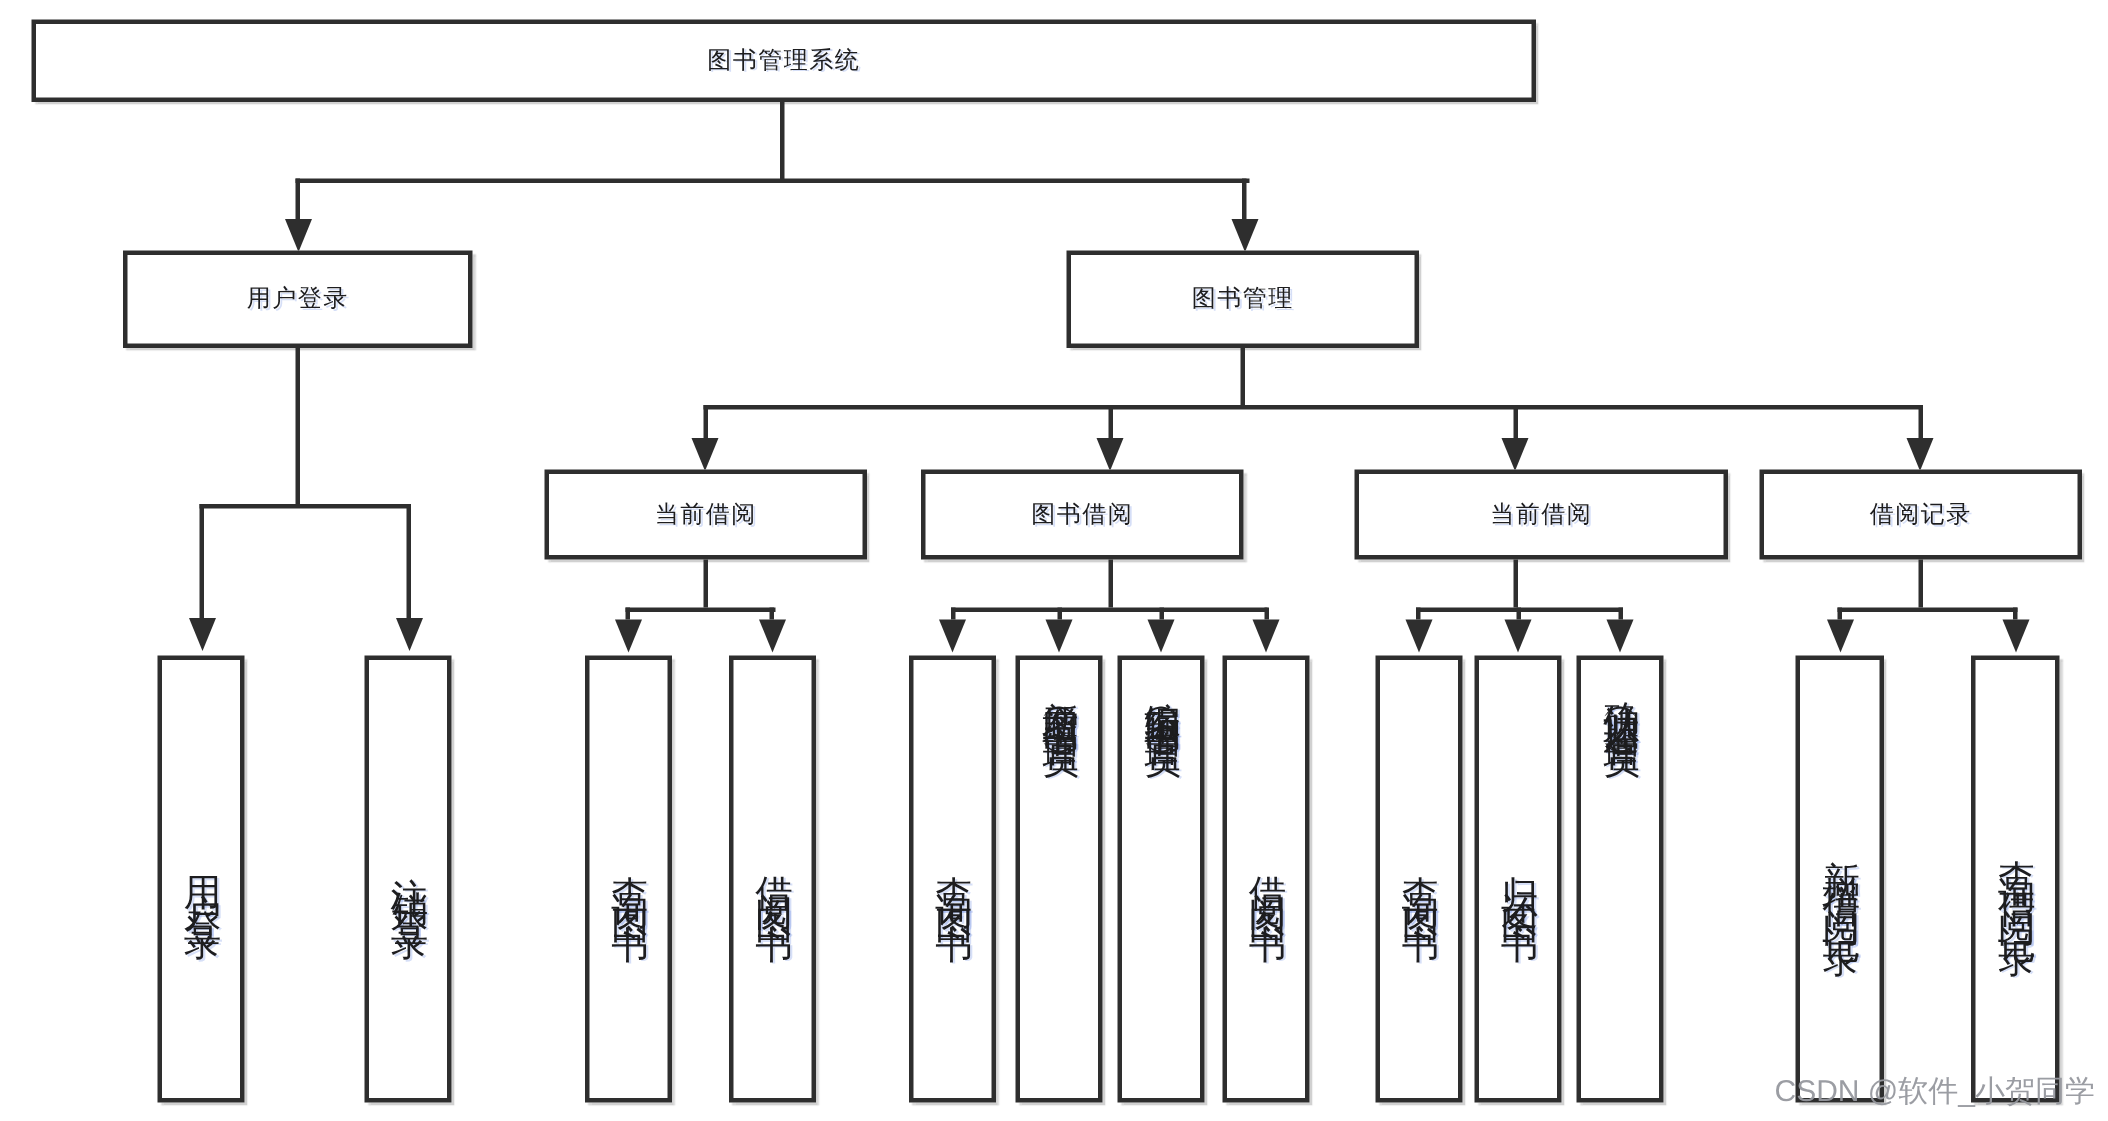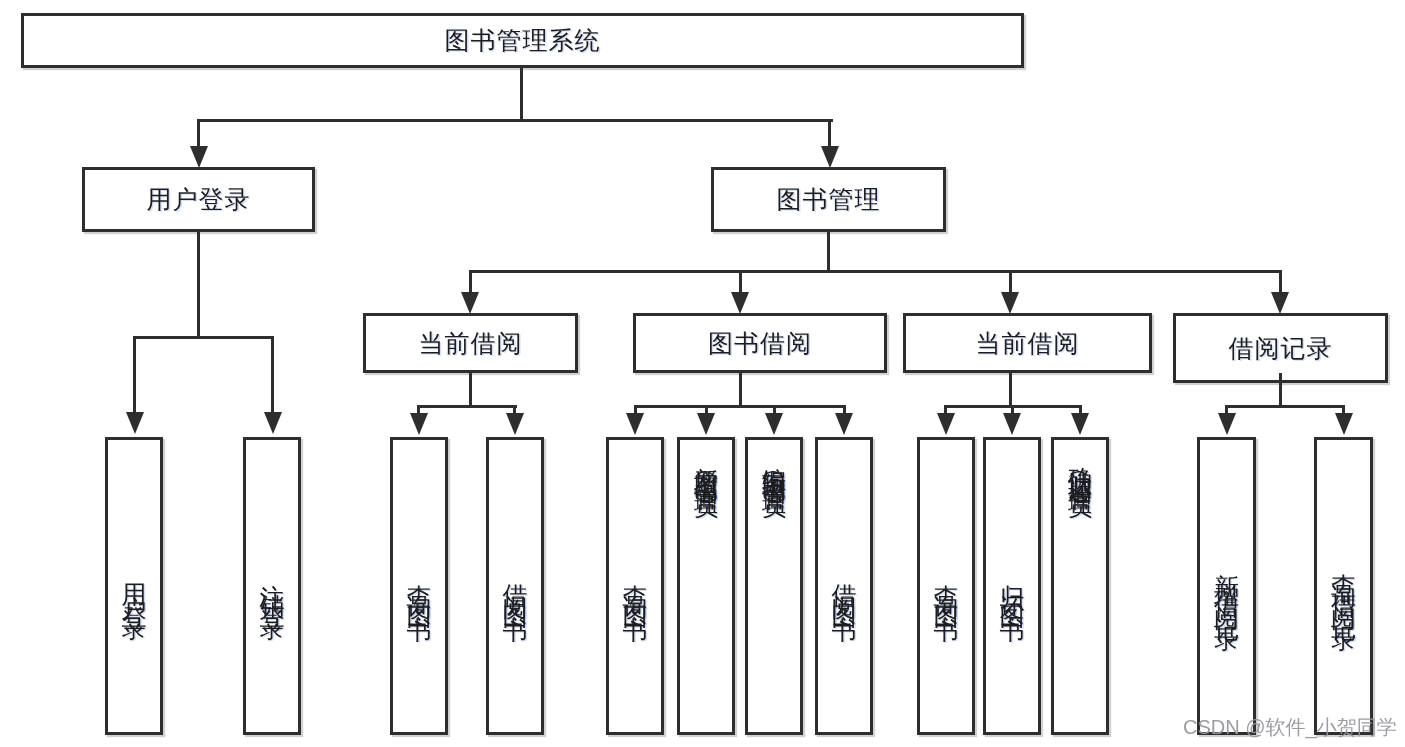--- a/index.html
+++ b/index.html
@@ -6,21 +6,21 @@
   .canvas{
     position:relative;width:1405px;height:747px;background:#ffffff;
     font-family:"Liberation Sans",sans-serif;color:#1d1d1f;overflow:hidden;
   }
   .box{
     position:absolute;box-sizing:border-box;background:#ffffff;
     border:3px solid #2e2e2e;display:flex;align-items:center;justify-content:center;
     box-shadow:2px 2px 1px rgba(0,0,0,0.18);
   }
   .hlabel{
-    font-size:25px;letter-spacing:1px;white-space:nowrap;
+    font-size:16px;letter-spacing:1px;white-space:nowrap;
     text-shadow:1.5px 1px 0 rgba(120,150,230,0.30);
   }
   .vtext{
     writing-mode:vertical-rl;text-orientation:mixed;
     font-size:25px;letter-spacing:11px;line-height:1;
     text-shadow:1.5px 1px 0 rgba(120,150,230,0.30);
   }
   .leaf.long{align-items:flex-start;padding-top:8px;}
   .leaf.long .vtext{font-size:24px;letter-spacing:4px;}
   .vl,.hl{position:absolute;background:#2e2e2e;}
@@ -73,27 +73,27 @@
   <div class="vl" style="left:739px;top:270px;height:23px"></div>
   <div class="ah" style="left:731px;top:292px"></div>
   <div class="vl" style="left:1009px;top:270px;height:23px"></div>
   <div class="ah" style="left:1001px;top:292px"></div>
   <div class="vl" style="left:1279px;top:270px;height:23px"></div>
   <div class="ah" style="left:1271px;top:292px"></div>
 
   <div class="box" style="left:363px;top:313px;width:215px;height:60px">
     <span class="hlabel">当前借阅</span>
   </div>
-  <div class="box" style="left:633px;top:313px;width:254px;height:60px">
+  <div class="box" style="left:614px;top:313px;width:215px;height:60px">
     <span class="hlabel">图书借阅</span>
   </div>
   <div class="box" style="left:903px;top:313px;width:249px;height:60px">
     <span class="hlabel">当前借阅</span>
   </div>
-  <div class="box" style="left:1173px;top:313px;width:215px;height:70px">
+  <div class="box" style="left:1173px;top:313px;width:215px;height:60px">
     <span class="hlabel">借阅记录</span>
   </div>
 
   <div class="vl" style="left:469px;top:373px;height:32px"></div>
   <div class="hl" style="left:417px;top:405px;width:100px"></div>
   <div class="vl" style="left:417px;top:405px;height:8px"></div>
   <div class="ah" style="left:410px;top:413px"></div>
   <div class="vl" style="left:513px;top:405px;height:8px"></div>
   <div class="ah" style="left:506px;top:413px"></div>
 

